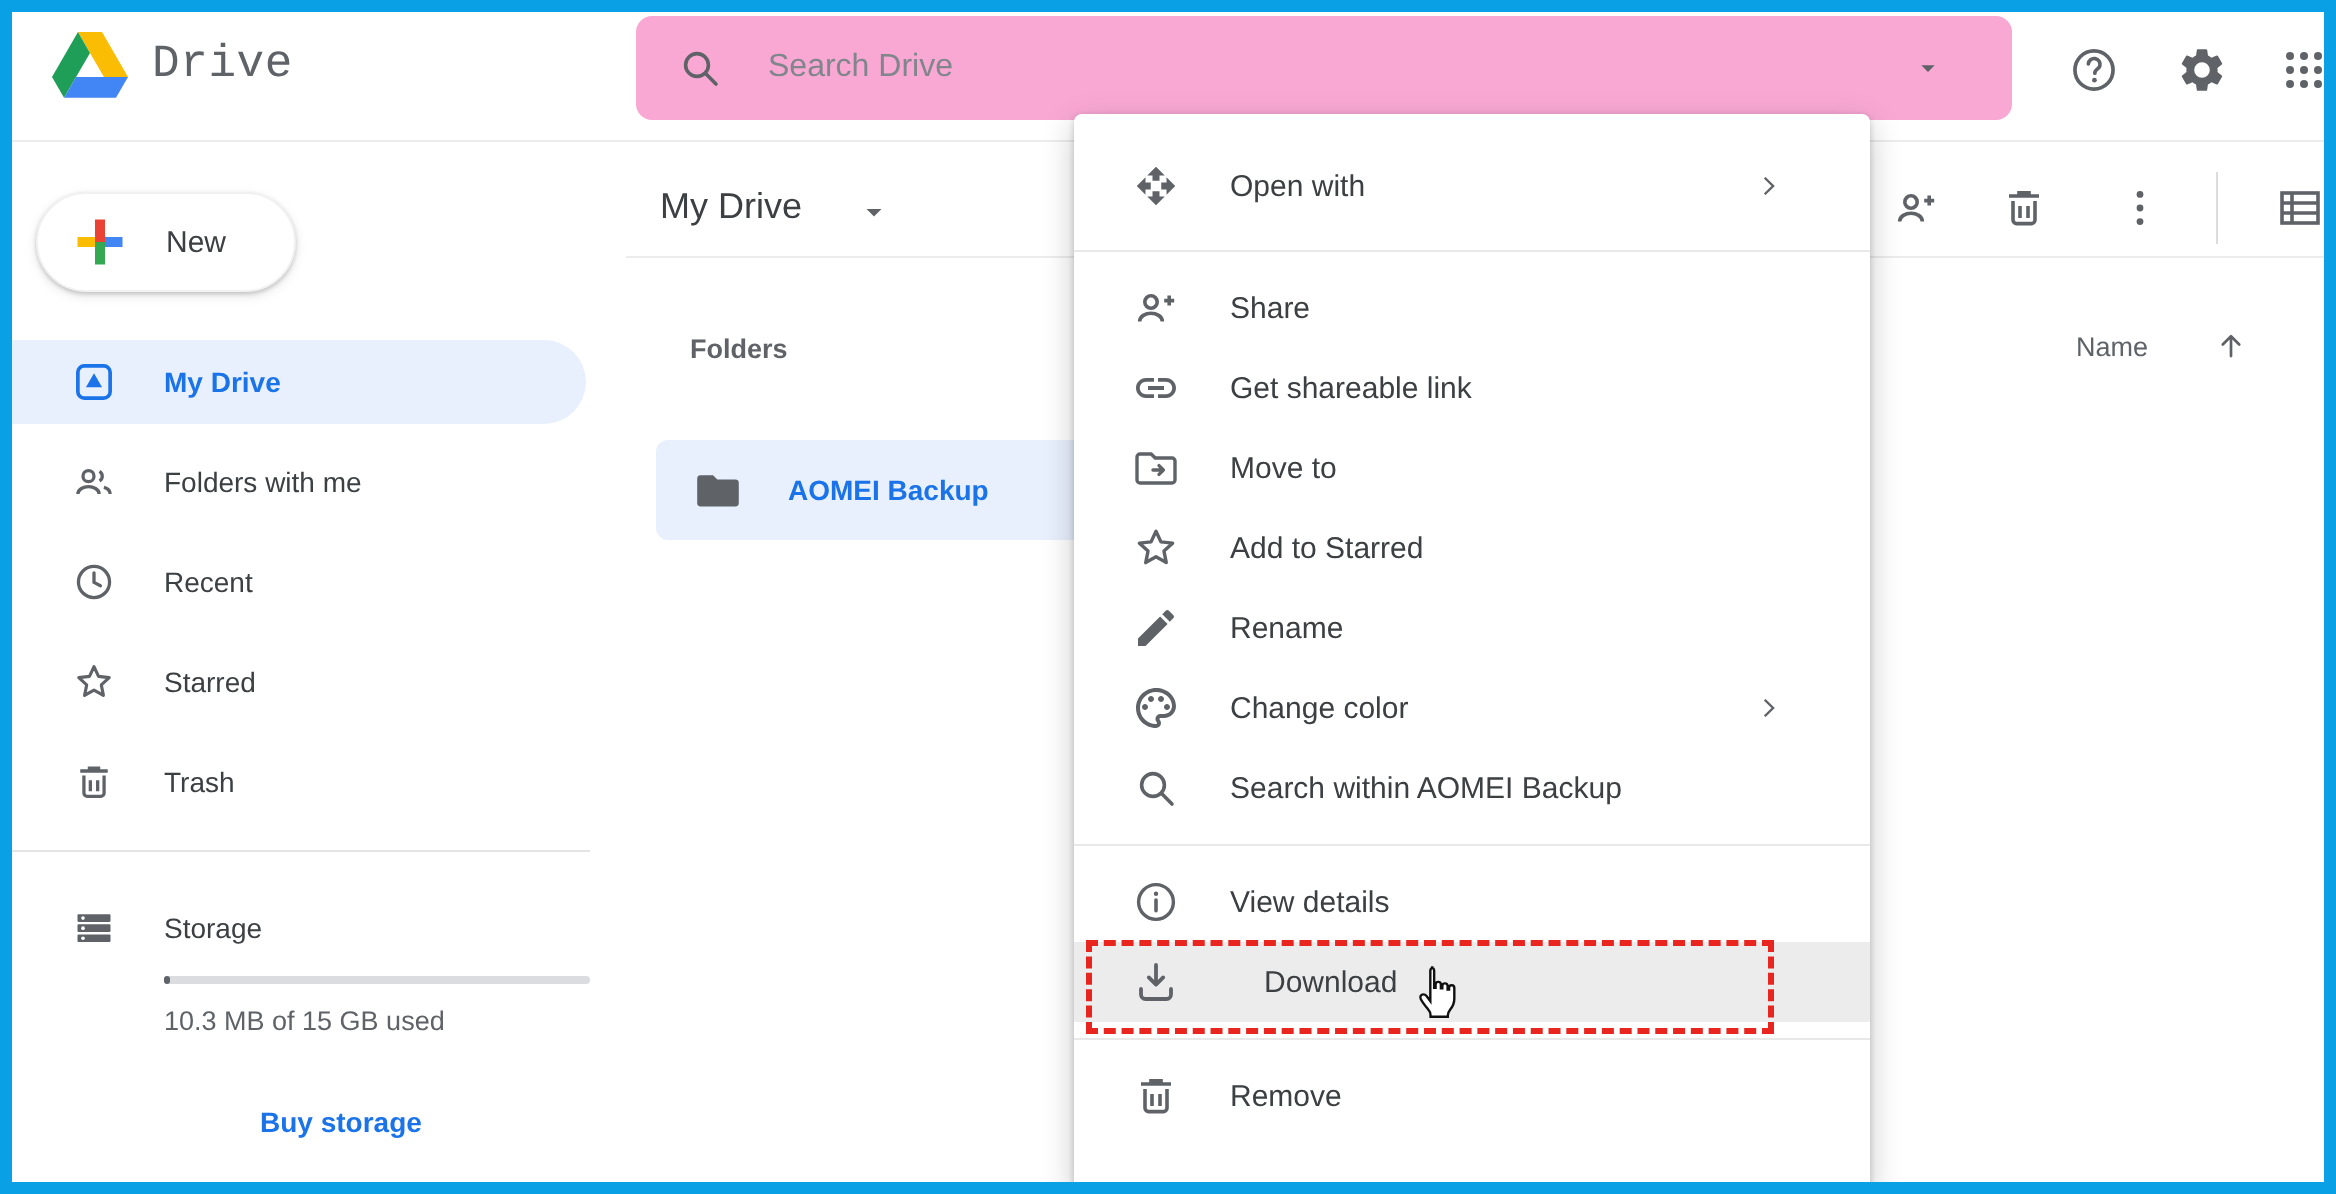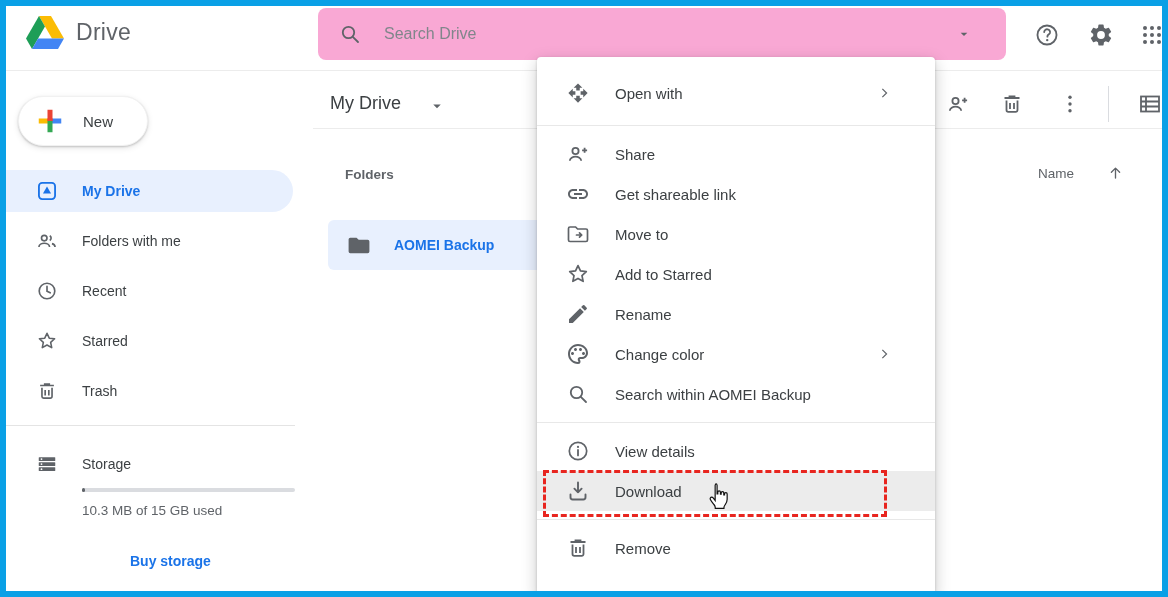--- a/index.html
+++ b/index.html
@@ -7,21 +7,21 @@
   #screen{position:relative;width:1168px;height:597px;background:#fff;overflow:hidden;}
   .abs{position:absolute;}
   .icon{display:inline-block;line-height:0;}
   .icon svg{width:100%;height:100%;display:block;}
 
   
   #frame{inset:0;border:6px solid #0aa0e6;z-index:60;pointer-events:none;}
 
   
   #logo{left:26px;top:16px;width:38px;height:34px;}
-  #app-name{left:76px;top:19px;font-size:23px;color:#5f6368;letter-spacing:.3px;}
+  #app-name{left:76px;top:19px;font-size:23px;color:#5f6368;letter-spacing:.3px;font-family:Liberation Mono, monospace;}
   #search-bar{left:318px;top:8px;width:688px;height:52px;background:#f9a8d4;border-radius:8px;display:flex;align-items:center;padding:0 20px;box-sizing:border-box;z-index:1;}
   #search-icon{width:24px;height:24px;color:#5f6368;flex:0 0 auto;}
   #search-input{flex:1;margin-left:20px;border:none;outline:none;background:transparent;font-size:16px;color:#3c4043;font-family:inherit;}
   #search-input::placeholder{color:#80868b;opacity:1;}
   #search-caret{width:16px;height:16px;color:#5f6368;margin-right:14px;}
   .hdr-ico{width:26px;height:26px;color:#5f6368;cursor:pointer;}
   #help-btn{left:1034px;top:22px;}
   #gear-btn{left:1088px;top:22px;}
   #apps-btn{left:1140px;top:23px;width:24px;height:24px;}
   #header-divider{left:6px;top:70px;width:1156px;height:1px;background:#ececec;}
@@ -63,21 +63,21 @@
   #folder-card .ficon{width:26px;height:26px;color:#5f6368;}
   #folder-card .flbl{margin-left:22px;font-size:14px;font-weight:bold;color:#1a73e8;}
 
   
   #context-menu{left:537px;top:57px;width:398px;height:540px;background:#fff;border-radius:4px;box-shadow:0 1px 3px rgba(0,0,0,.18),0 5px 16px rgba(0,0,0,.22);padding-top:12px;box-sizing:border-box;z-index:40;}
   .mi{height:40px;display:flex;align-items:center;padding:0 20px 0 29px;font-size:15px;color:#3c4043;cursor:pointer;position:relative;}
   .mi.first{height:48px;}
   .mi .micon{width:24px;height:24px;color:#5f6368;margin-right:25px;flex:0 0 auto;}
   .mi .chev{margin-left:auto;width:18px;height:18px;color:#5f6368;margin-right:22px;}
   .mdiv{height:1px;background:#e8e8e8;margin:8px 0;}
-  .mi.highlight{background:#ececec;}
+  .mi.highlight{background:#ececec;gap:17px;}
   #dl-box{left:6px;top:413px;width:344px;height:47px;border:3px dashed #e8251f;box-sizing:border-box;z-index:45;pointer-events:none;}
   #hand-cursor{left:703px;top:481px;width:32px;height:36px;z-index:46;pointer-events:none;}
 </style>
 </head>
 <body>
 
 <div id="screen">
 
   <div class="abs" id="logo"><svg viewBox="0 0 24 21" xmlns="http://www.w3.org/2000/svg">
         <path d="M8.2 0h7.6l8.2 14.2h-7.6z" fill="#fbbc04"></path>

